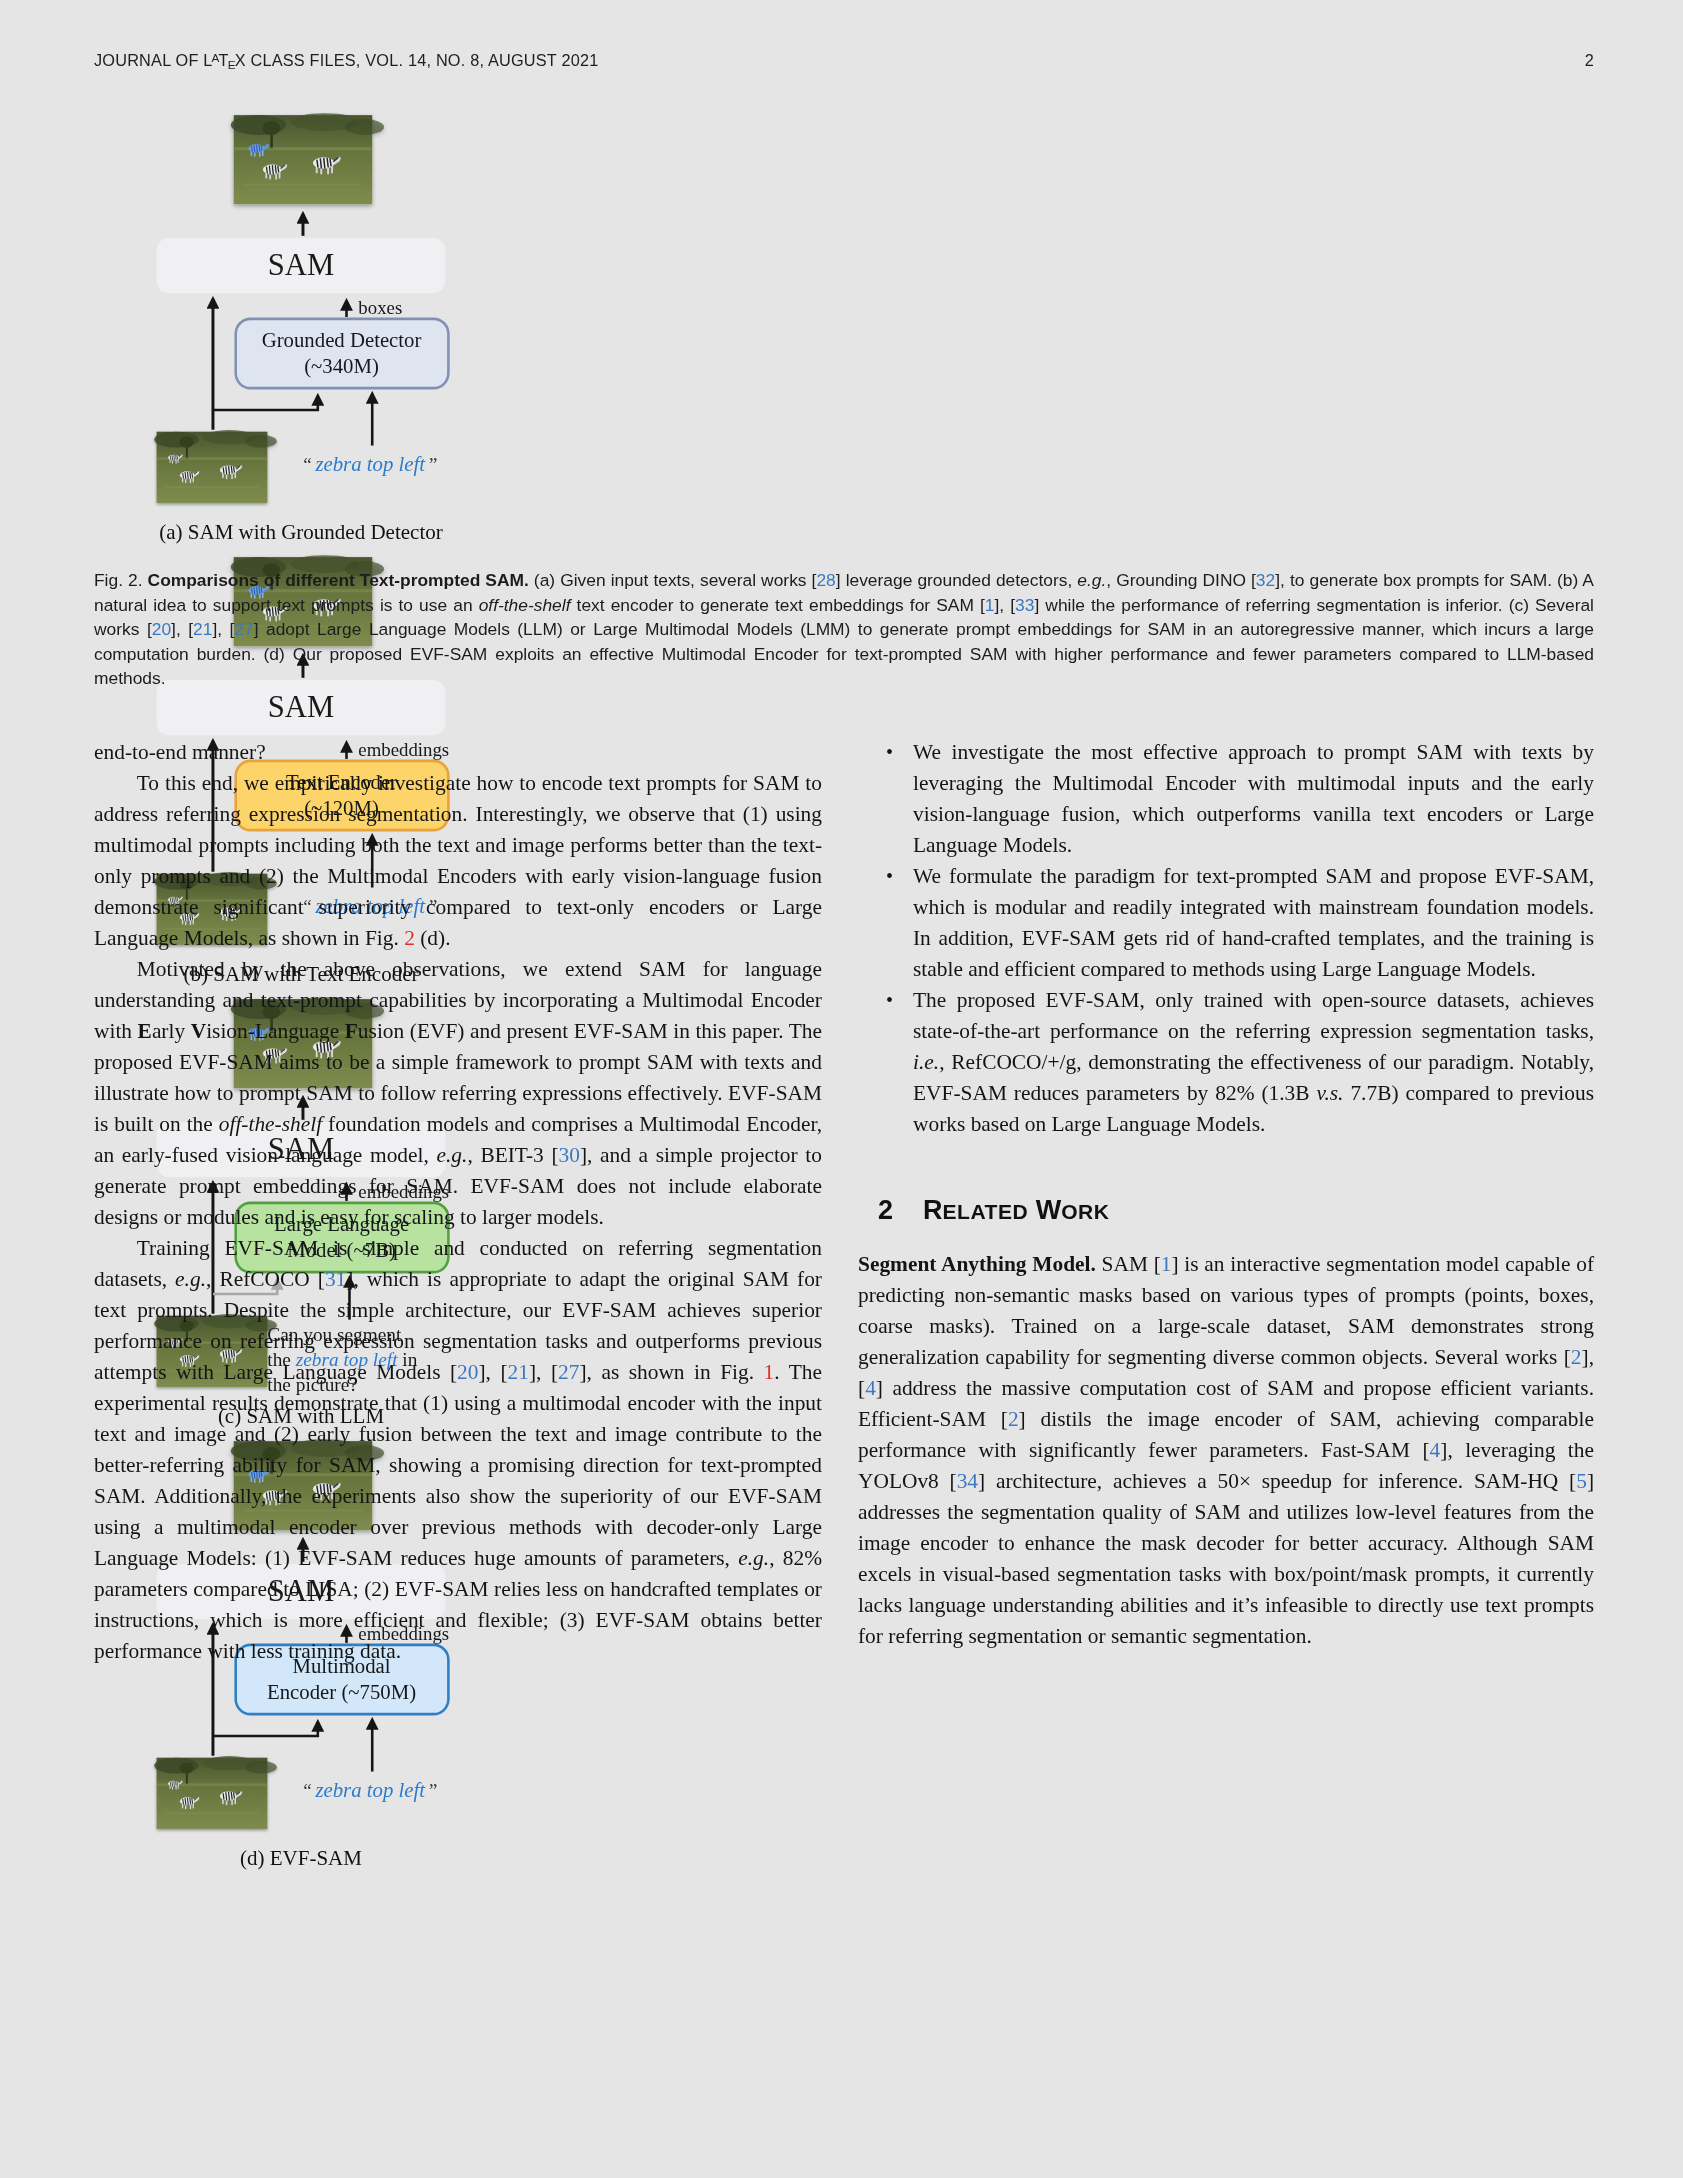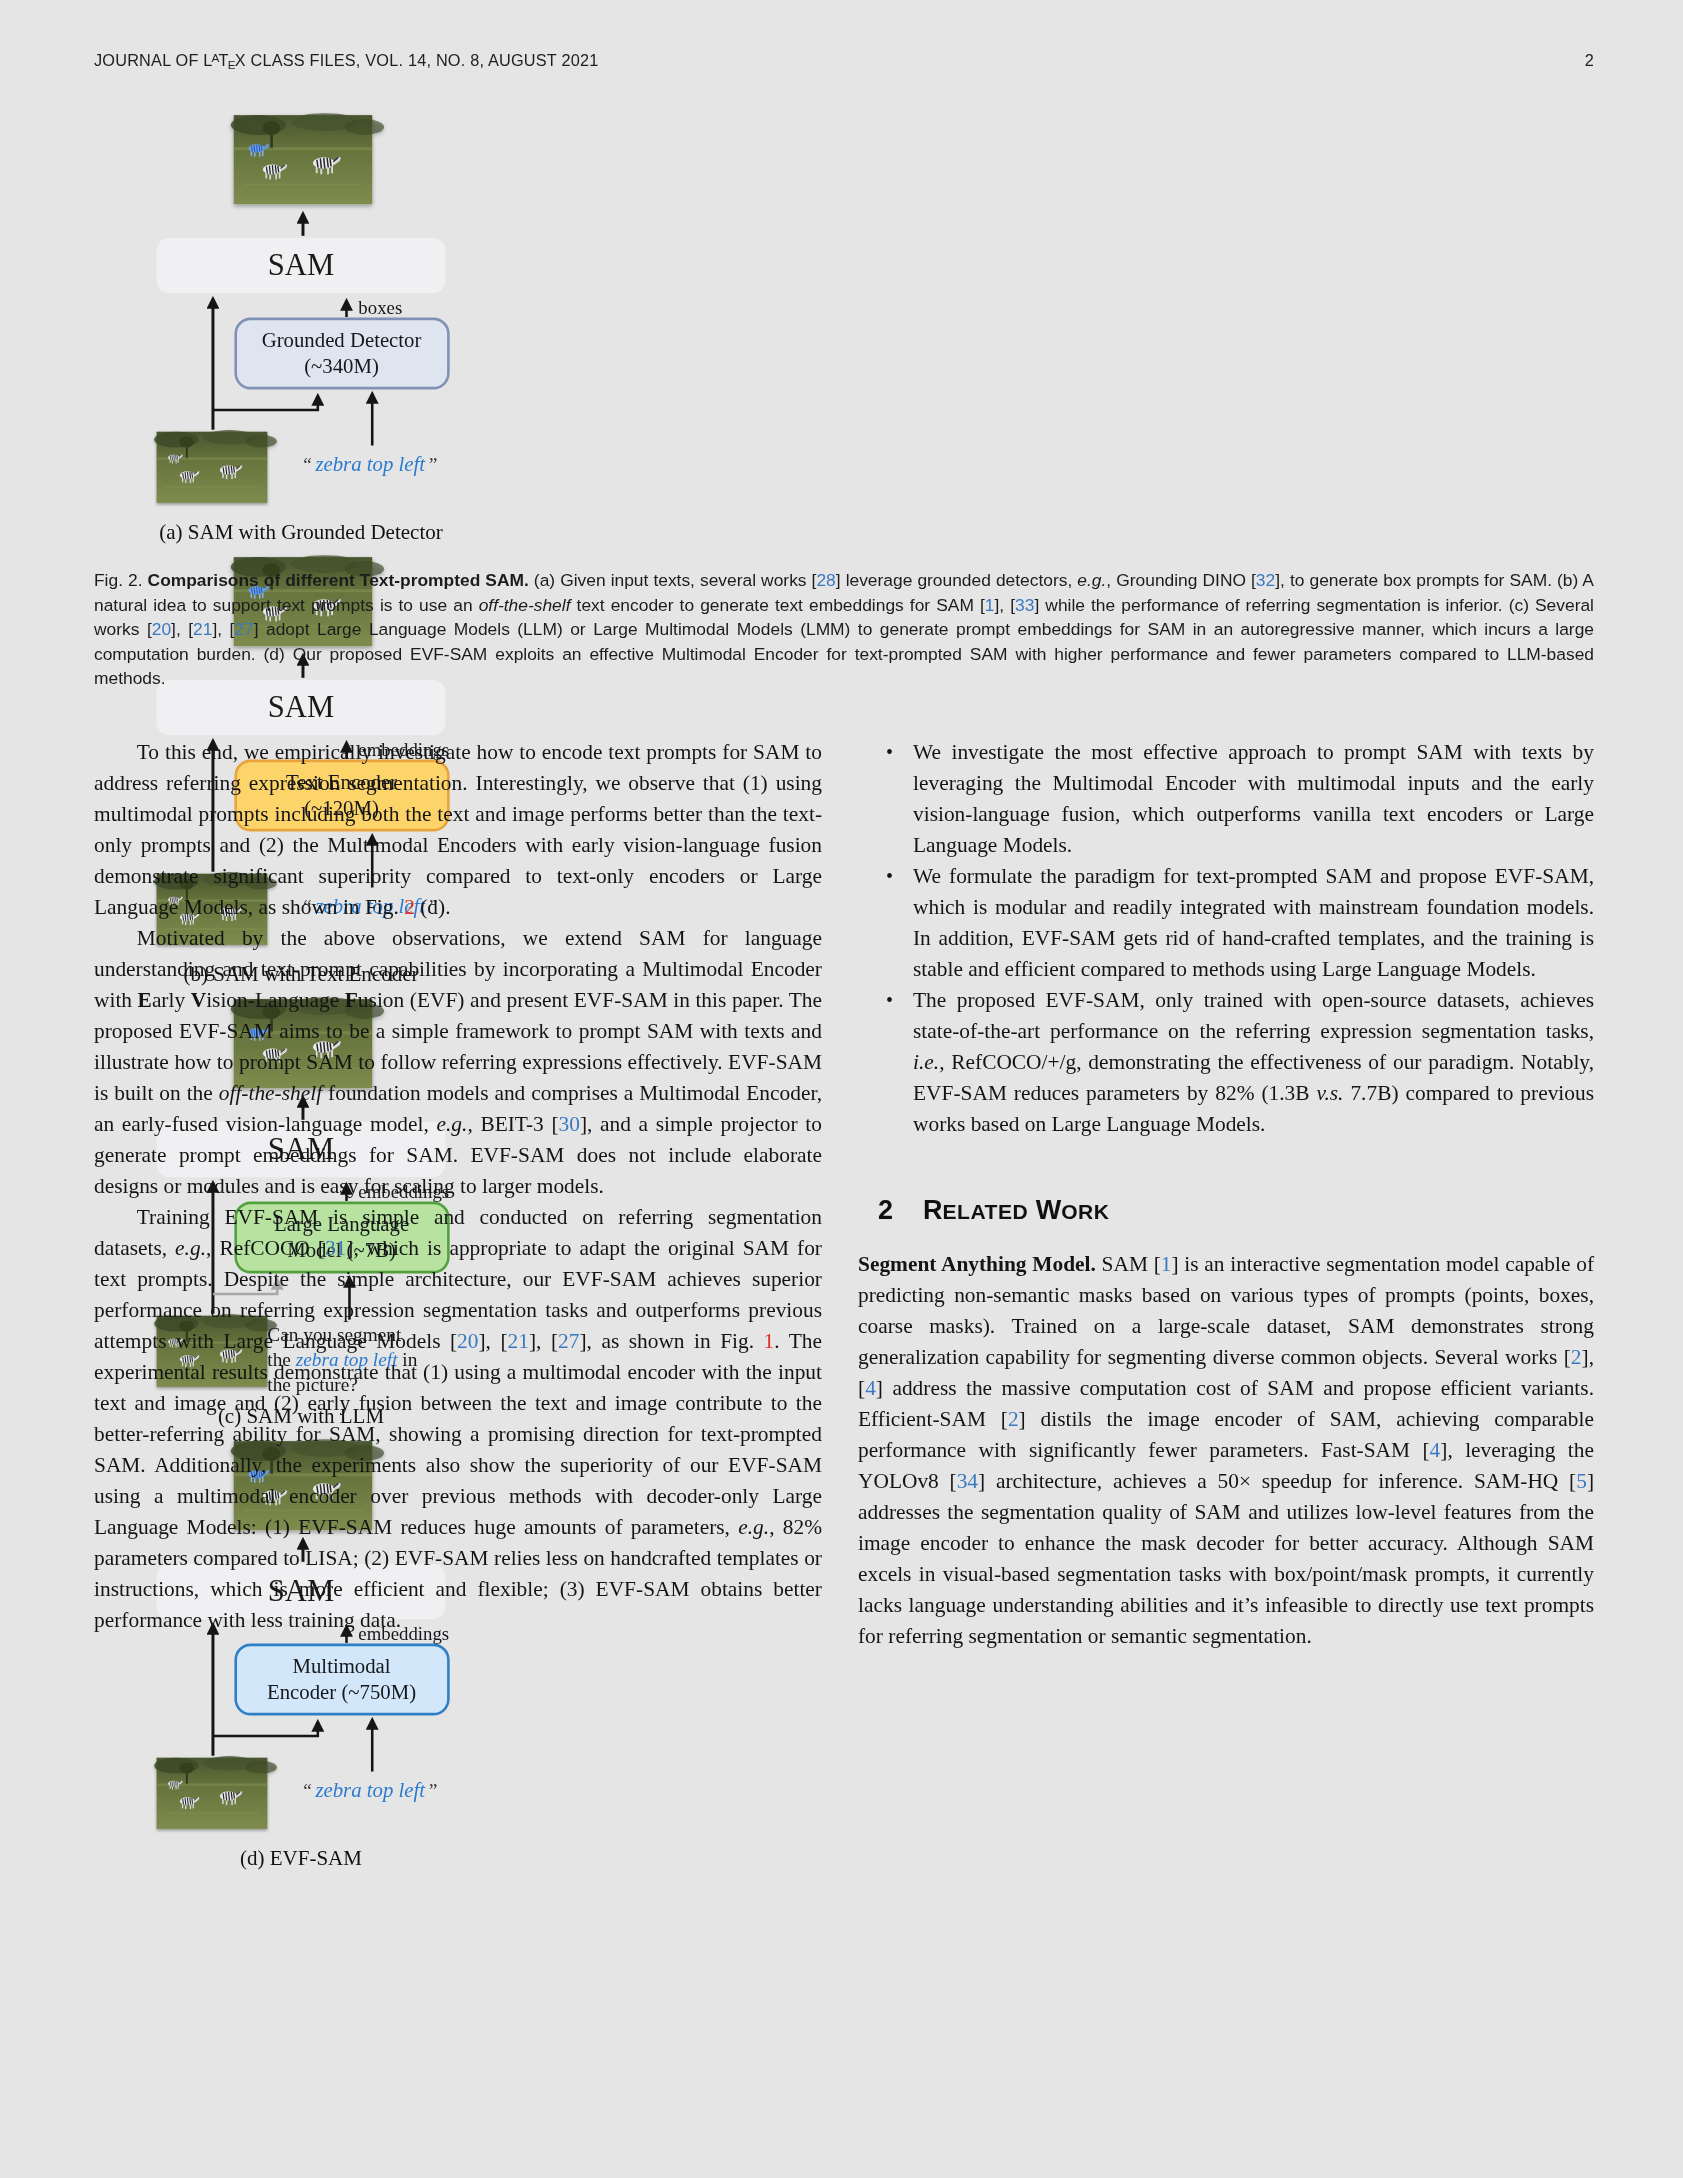--- a/index.html
+++ b/index.html
@@ -208,20 +208,21 @@
         <use href="#scene-plain" transform="translate(40,330) scale(0.8)" filter="url(#ish)"></use>
         <text x="256" y="370" text-anchor="middle"><tspan class="q">“</tspan><tspan> </tspan><tspan class="pz">zebra top left</tspan><tspan> </tspan><tspan class="q">”</tspan></text>
       </svg>
       <div class="panel-caption">(d) EVF-SAM</div>
     </div>
   </div>
 
   <div class="figcap"><span>Fig. 2. </span><span class="seg-b">Comparisons of different Text-prompted SAM.</span><span> (a) Given input texts, several works [</span><span class="seg-cite">28</span><span>] leverage grounded detectors, </span><span class="seg-i">e.g.</span><span>, Grounding DINO [</span><span class="seg-cite">32</span><span>], to generate box prompts for SAM. (b) A natural idea to support text prompts is to use an </span><span class="seg-i">off-the-shelf</span><span> text encoder to generate text embeddings for SAM [</span><span class="seg-cite">1</span><span>], [</span><span class="seg-cite">33</span><span>] while the performance of referring segmentation is inferior. (c) Several works [</span><span class="seg-cite">20</span><span>], [</span><span class="seg-cite">21</span><span>], [</span><span class="seg-cite">27</span><span>] adopt Large Language Models (LLM) or Large Multimodal Models (LMM) to generate prompt embeddings for SAM in an autoregressive manner, which incurs a large computation burden. (d) Our proposed EVF-SAM exploits an effective Multimodal Encoder for text-prompted SAM with higher performance and fewer parameters compared to LLM-based methods.</span></div>
 
   <div class="colL bodytxt">
+    <p class="para noindent"><span>end-to-end manner?</span></p>
     <p class="para"><span>To this end, we empirically investigate how to encode text prompts for SAM to address referring expression segmentation. Interestingly, we observe that (1) using multimodal prompts including both the text and image performs better than the text-only prompts and (2) the Multimodal Encoders with early vision-language fusion demonstrate significant superiority compared to text-only encoders or Large Language Models, as shown in Fig. </span><span class="seg-figref">2</span><span> (d).</span></p>
     <p class="para"><span>Motivated by the above observations, we extend SAM for language understanding and text-prompt capabilities by incorporating a Multimodal Encoder with </span><span class="seg-b">E</span><span>arly </span><span class="seg-b">V</span><span>ision-Language </span><span class="seg-b">F</span><span>usion (EVF) and present EVF-SAM in this paper. The proposed EVF-SAM aims to be a simple framework to prompt SAM with texts and illustrate how to prompt SAM to follow referring expressions effectively. EVF-SAM is built on the </span><span class="seg-i">off-the-shelf</span><span> foundation models and comprises a Multimodal Encoder, an early-fused vision-language model, </span><span class="seg-i">e.g.</span><span>, BEIT-3 [</span><span class="seg-cite">30</span><span>], and a simple projector to generate prompt embeddings for SAM. EVF-SAM does not include elaborate designs or modules and is easy for scaling to larger models.</span></p>
     <p class="para"><span>Training EVF-SAM is simple and conducted on referring segmentation datasets, </span><span class="seg-i">e.g.</span><span>, RefCOCO [</span><span class="seg-cite">31</span><span>], which is appropriate to adapt the original SAM for text prompts. Despite the simple architecture, our EVF-SAM achieves superior performance on referring expression segmentation tasks and outperforms previous attempts with Large Language Models [</span><span class="seg-cite">20</span><span>], [</span><span class="seg-cite">21</span><span>], [</span><span class="seg-cite">27</span><span>], as shown in Fig. </span><span class="seg-figref">1</span><span>. The experimental results demonstrate that (1) using a multimodal encoder with the input text and image and (2) early fusion between the text and image contribute to the better-referring ability for SAM, showing a promising direction for text-prompted SAM. Additionally, the experiments also show the superiority of our EVF-SAM using a multimodal encoder over previous methods with decoder-only Large Language Models: (1) EVF-SAM reduces huge amounts of parameters, </span><span class="seg-i">e.g.</span><span>, 82% parameters compared to LISA; (2) EVF-SAM relies less on handcrafted templates or instructions, which is more efficient and flexible; (3) EVF-SAM obtains better performance with less training data.</span></p>
   </div>
 
   <div class="colR bodytxt">
     <div class="bullet-item">
       <span class="dot">•</span>
       <div><span>We investigate the most effective approach to prompt SAM with texts by leveraging the Multimodal Encoder with multimodal inputs and the early vision-language fusion, which outperforms vanilla text encoders or Large Language Models.</span></div>
     </div>

